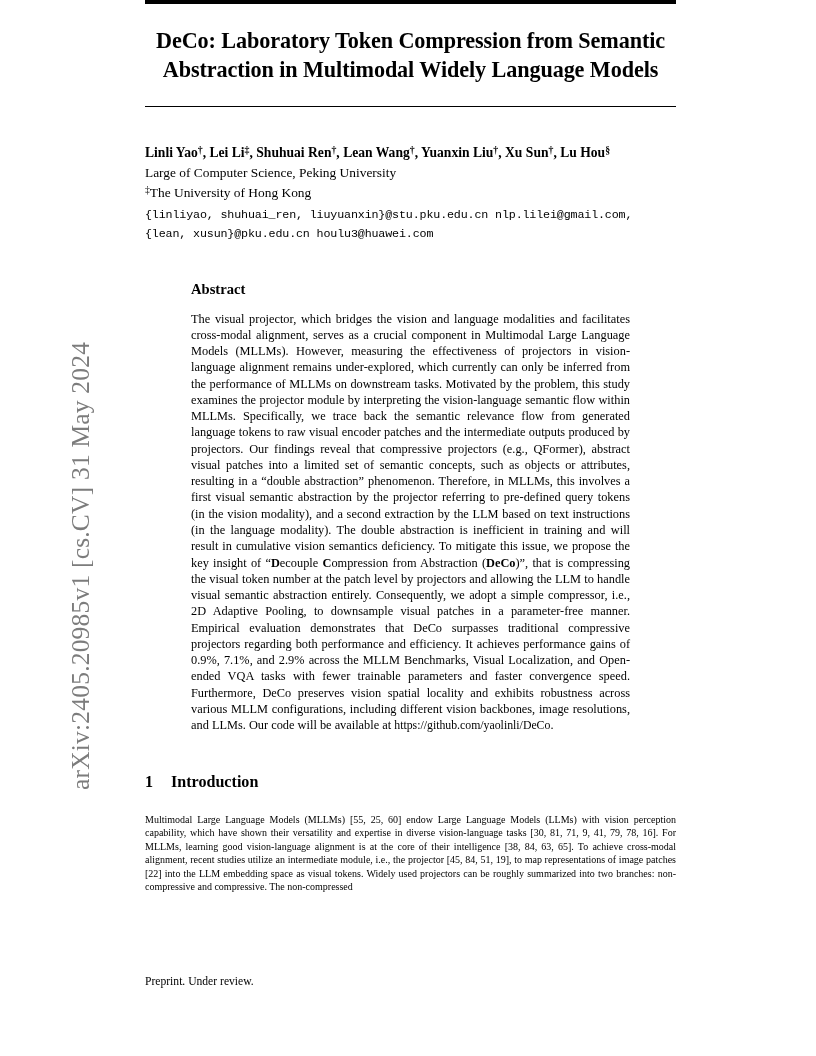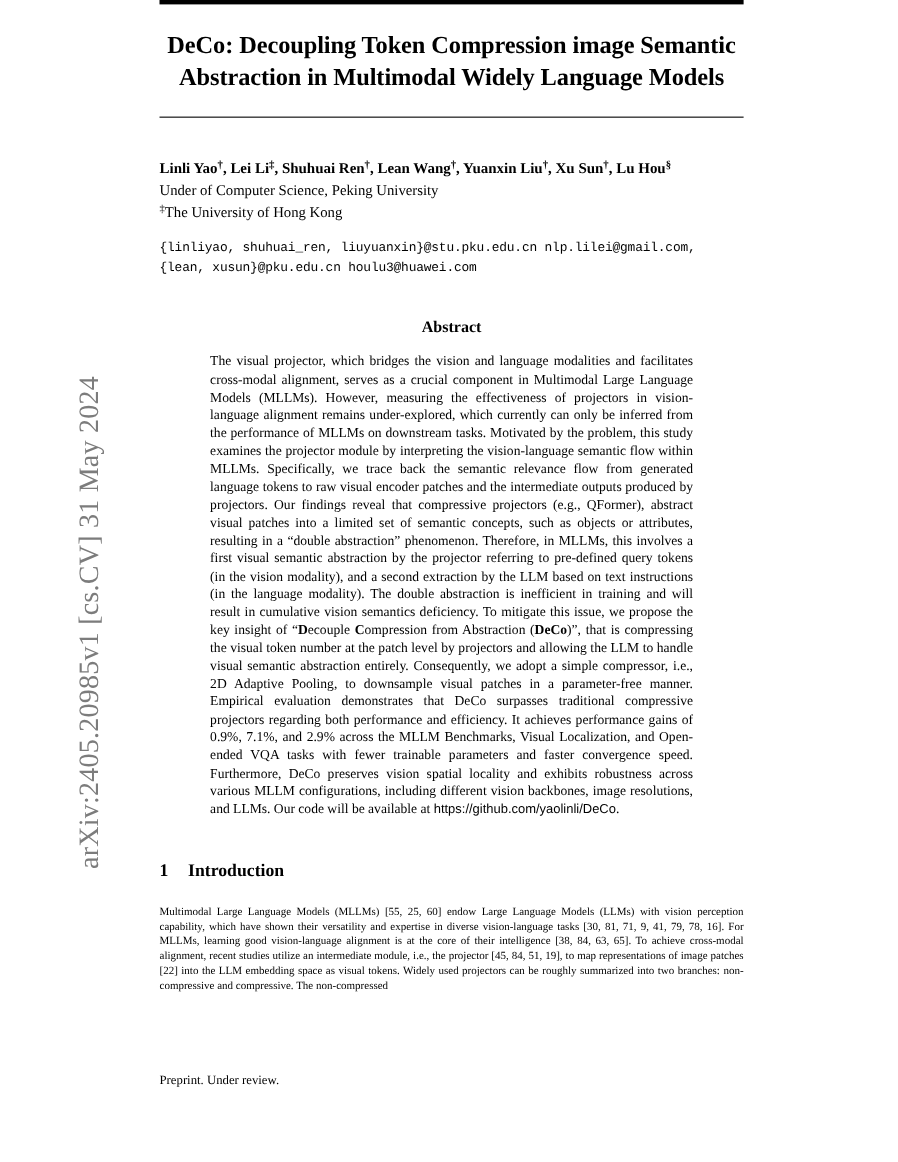--- a/index.html
+++ b/index.html
@@ -95,43 +95,43 @@
     font-size: 0.72em;
     vertical-align: 0.42em;
     font-weight: inherit;
   }
   .email-line {
     font-family: "Liberation Mono", "DejaVu Sans Mono", monospace;
     font-size: 11.7px;
     line-height: 1.62;
     letter-spacing: -0.15px;
   }
-  #email-line-1 { margin-top: 13px; }
+  #email-line-1 { margin-top: 3px; }
 
   
   #abstract-section {
     margin-top: 37px;
     padding: 0 46px;
   }
   #abstract-heading {
-    text-align: center;
+    text-align: left;
     font-size: 14.6px;
     font-weight: bold;
     margin: 0 0 13px 0;
   }
   #abstract-body {
     font-size: 12.35px;
     line-height: 1.318;
     text-align: justify;
     text-justify: inter-word;
     margin: 0;
     hyphens: none;
   }
   #abstract-body b { font-weight: bold; }
-  .mono { font-family: Liberation Sans, sans-serif; font-size: 0.955em; }
+  .mono { font-family: Liberation Serif, serif; font-size: 0.955em; }
 
   
   #intro-section { margin-top: 39px; }
   #intro-heading {
     font-size: 16.1px;
     font-weight: bold;
     margin: 0 0 22px 0;
   }
   #intro-heading .sec-num { display: inline-block; min-width: 26px; }
   #intro-body {
@@ -157,30 +157,30 @@
 <div id="arxiv-stamp">
   <span class="stamp-text">arXiv:2405.20985v1  [cs.CV]  31 May 2024</span>
 </div>
 
 <div id="page-column">
 
   <div class="rule-thick"></div>
 
   <div id="title-block">
     <h1 id="paper-title">
-      <span class="t-line">DeCo:  Decoupling Token Compression image Semantic</span>
+      <span class="t-line">DeCo:  Laboratory Token Compression from Semantic</span>
       <span class="t-line">Abstraction in Multimodal Widely Language Models</span>
     </h1>
   </div>
 
   <div class="rule-thin"></div>
 
   <div id="author-block">
     <div id="author-names">Linli Yao<sup class="marker">†</sup>, Lei Li<sup class="marker">‡</sup>, Shuhuai Ren<sup class="marker">†</sup>, Lean Wang<sup class="marker">†</sup>, Yuanxin Liu<sup class="marker">†</sup>, Xu Sun<sup class="marker">†</sup>, Lu Hou<sup class="marker">§</sup></div>
-    <div class="affil-line">Under of Computer Science, Peking University</div>
+    <div class="affil-line">Large of Computer Science, Peking University</div>
     <div class="affil-line"><sup class="marker">‡</sup>The University of Hong Kong</div>
     <div class="email-line" id="email-line-1">{linliyao, shuhuai_ren, liuyuanxin}@stu.pku.edu.cn   nlp.lilei@gmail.com,</div>
     <div class="email-line">{lean, xusun}@pku.edu.cn   houlu3@huawei.com</div>
   </div>
 
   <div id="abstract-section">
     <div id="abstract-heading">Abstract</div>
     <p id="abstract-body">The visual projector, which bridges the vision and language modalities and facilitates cross-modal alignment, serves as a crucial component in Multimodal Large Language Models (MLLMs). However, measuring the effectiveness of projectors in vision-language alignment remains under-explored, which currently can only be inferred from the performance of MLLMs on downstream tasks. Motivated by the problem, this study examines the projector module by interpreting the vision-language semantic flow within MLLMs. Specifically, we trace back the semantic relevance flow from generated language tokens to raw visual encoder patches and the intermediate outputs produced by projectors. Our findings reveal that compressive projectors (e.g., QFormer), abstract visual patches into a limited set of semantic concepts, such as objects or attributes, resulting in a “double abstraction” phenomenon. Therefore, in MLLMs, this involves a first visual semantic abstraction by the projector referring to pre-defined query tokens (in the vision modality), and a second extraction by the LLM based on text instructions (in the language modality). The double abstraction is inefficient in training and will result in cumulative vision semantics deficiency. To mitigate this issue, we propose the key insight of “<b>D</b>ecouple <b>C</b>ompression from Abstraction (<b>DeCo</b>)”, that is compressing the visual token number at the patch level by projectors and allowing the LLM to handle visual semantic abstraction entirely. Consequently, we adopt a simple compressor, i.e., 2D Adaptive Pooling, to downsample visual patches in a parameter-free manner. Empirical evaluation demonstrates that DeCo surpasses traditional compressive projectors regarding both performance and efficiency. It achieves performance gains of 0.9%, 7.1%, and 2.9% across the MLLM Benchmarks, Visual Localization, and Open-ended VQA tasks with fewer trainable parameters and faster convergence speed. Furthermore, DeCo preserves vision spatial locality and exhibits robustness across various MLLM configurations, including different vision backbones, image resolutions, and LLMs. Our code will be available at <span class="mono">https://github.com/yaolinli/DeCo</span>.</p>
   </div>
 

